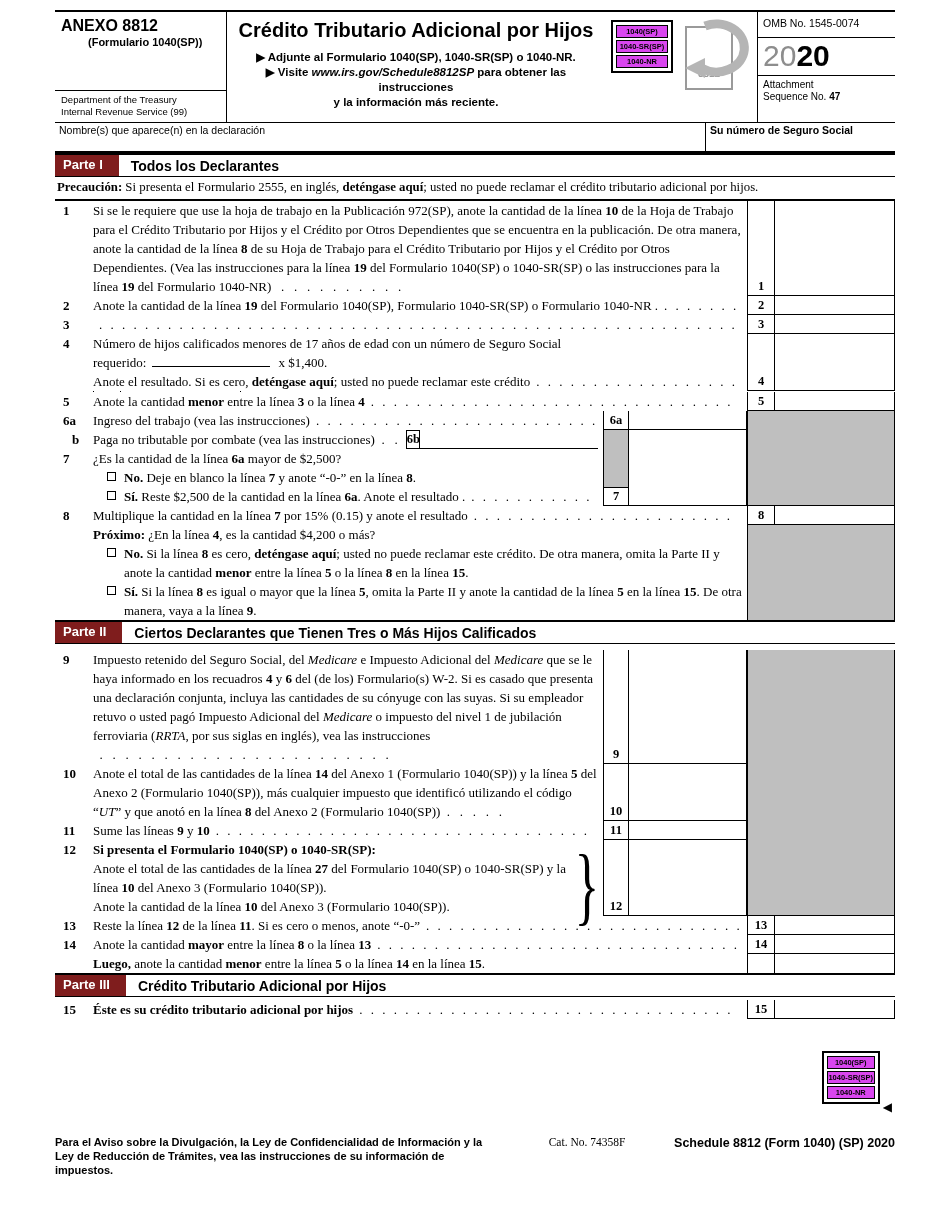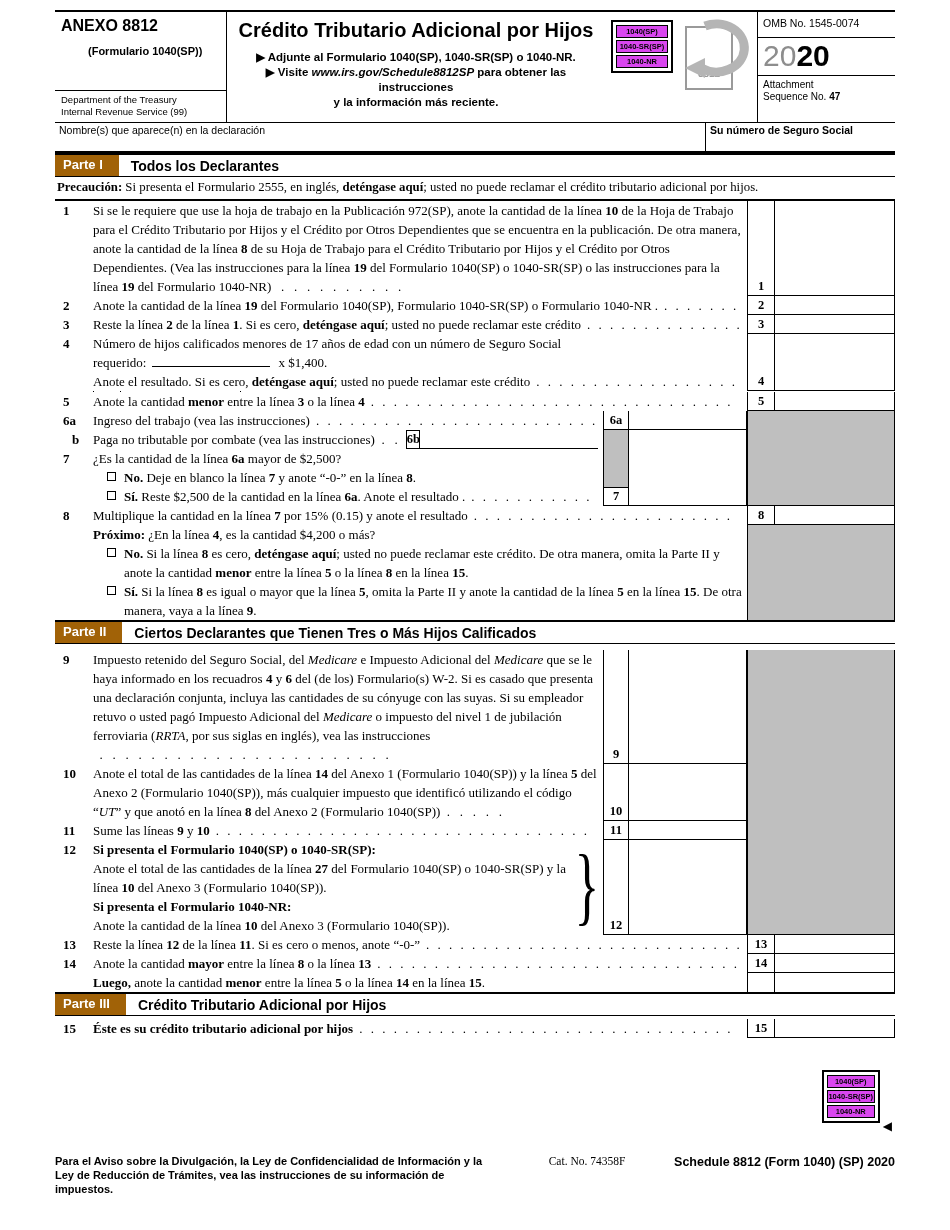--- a/index.html
+++ b/index.html
@@ -5,21 +5,21 @@
   * { box-sizing: border-box; margin: 0; padding: 0; }
   html,body { background:#fff; }
   body { width:950px; font-family:"Liberation Serif", serif; color:#000; }
   .page { width:950px; min-height:1230px; padding:10px 55px 14px 55px; background:#fff; }
 
   
   .hdr { display:flex; border-top:2px solid #000; border-bottom:1px solid #000; height:113px; }
   .hl { width:172px; border-right:1px solid #000; display:flex; flex-direction:column; }
   .hl-top { padding:5px 6px 3px; border-bottom:1px solid #000; flex:1; }
   .f-anexo { font:bold 16px "Liberation Sans", sans-serif; display:block; }
-  .f-sub { font:bold 11px "Liberation Sans", sans-serif; display:block; margin-top:10px;padding-left:27px; }
+  .f-sub { font:bold 11px "Liberation Sans", sans-serif; display:block; margin-top:1px;padding-left:27px; }
   .hl-bot { padding:3px 6px 4px; font:9.5px/12px "Liberation Sans", sans-serif; }
   .hc { flex:1; text-align:center; padding-top:7px; min-width:0; }
   .f-title { font:bold 20px "Liberation Sans", sans-serif; }
   .f-att { font:bold 11.5px/15px "Liberation Sans", sans-serif; margin-top:8px; }
   .hi { width:152px; position:relative; }
   .hr { width:138px; border-left:1px solid #000; display:flex; flex-direction:column; font-family:"Liberation Sans", sans-serif; }
   .omb { font-size:10.5px; padding:5px 5px 8px; border-bottom:1px solid #000; }
   .yr { padding:1px 5px 2px; border-bottom:1px solid #000; text-align:left; }
   .y1 { font:400 30px "Liberation Sans", sans-serif; color:#8d8d8d; }
   .y2 { font:800 30px "Liberation Sans", sans-serif; color:#000; }
@@ -34,21 +34,21 @@
   .backpage { position:absolute; right:24px; top:14px; width:48px; height:64px; border:2px solid #9a9a9a; color:#9a9a9a; font:bold 10px "Liberation Sans", sans-serif; display:flex; align-items:flex-end; justify-content:center; padding-bottom:9px; background:#fff; z-index:1; }
   .curl { position:absolute; right:-2px; top:0; z-index:2; }
 
   
   .namerow { display:flex; border-bottom:2px solid #000; height:30px; }
   .namecell { flex:1; font:10.5px "Liberation Sans", sans-serif; padding:1px 4px; }
   .ssncell { width:190px; border-left:1px solid #000; font:bold 10.5px "Liberation Sans", sans-serif; padding:1px 4px; }
 
   
   .pbar { display:flex; border-top:2px solid #000; border-bottom:1px solid #000; align-items:stretch; }
-  .plabel { background:#a16207; color:#fff; font:bold 13px/18px "Liberation Sans", sans-serif; padding:1px 16px 2px 8px; flex:none; }
+  .plabel { background:#7f1d1d; color:#fff; font:bold 13px/18px "Liberation Sans", sans-serif; padding:1px 16px 2px 8px; flex:none; }
   .ptitle { font:bold 14px/18px "Liberation Sans", sans-serif; padding:2px 0 0 12px; }
   .caution { border-bottom:2px solid #000; font-size:12.8px; line-height:19px; padding:1px 0 2px 2px; }
 
   
   .row { display:flex; align-items:stretch; }
   .ln { width:38px; flex:none; font-weight:bold; font-size:13px; line-height:19px; padding-left:8px; }
   .ln.sub { padding-left:17px; }
   .bdy { flex:1; min-width:0; font-size:13px; line-height:19px; padding-right:5px; position:relative; }
   .strip { display:flex; flex:none; }
   .mid { width:144px; }
@@ -173,21 +173,20 @@
     <div class="strip rt">
       <div class="rn bb">2</div>
       <div class="re bb"></div>
     </div>
   </div>
 
   <div class="row minh">
     <div class="ln">3</div>
     <div class="bdy">
         <div class="lrow">
-      <span class="lt">Reste la línea <b>2</b> de la línea <b>1</b>. Si es cero, <b>deténgase aquí</b>; usted no puede reclamar este crédito</span>
       <span class="leader">. . . . . . . . . . . . . . . . . . . . . . . . . . . . . . . . . . . . . . . . . . . . . . . . . . . . . . . . . . . . . . . . . . . . . .</span>
     </div>
       </div>
     <div class="strip rt">
       <div class="rn bb">3</div>
       <div class="re bb"></div>
     </div>
   </div>
 
   <div class="row">
@@ -383,21 +382,20 @@
       <div class="me bb"></div>
     </div>
     <div class="grayR"></div>
   </div>
 
   <div class="row">
     <div class="ln">12</div>
     <div class="bdy">
       <div class="p12"><b>Si presenta el Formulario 1040(SP) o 1040-SR(SP):</b></div>
       <div class="p12">Anote el total de las cantidades de la línea <b>27</b> del Formulario 1040(SP) o 1040-SR(SP) y la línea <b>10</b> del Anexo 3 (Formulario 1040(SP)).</div>
-      <div class="p12"><b>Si presenta el Formulario 1040-NR:</b></div>
       <div class="p12">Anote la cantidad de la línea <b>10</b> del Anexo 3 (Formulario 1040(SP)).</div>
       <div class="brace">}</div>
     </div>
     <div class="strip mid">
       <div class="mn bb">12</div>
       <div class="me bb"></div>
     </div>
     <div class="grayR bb"></div>
   </div>
 

